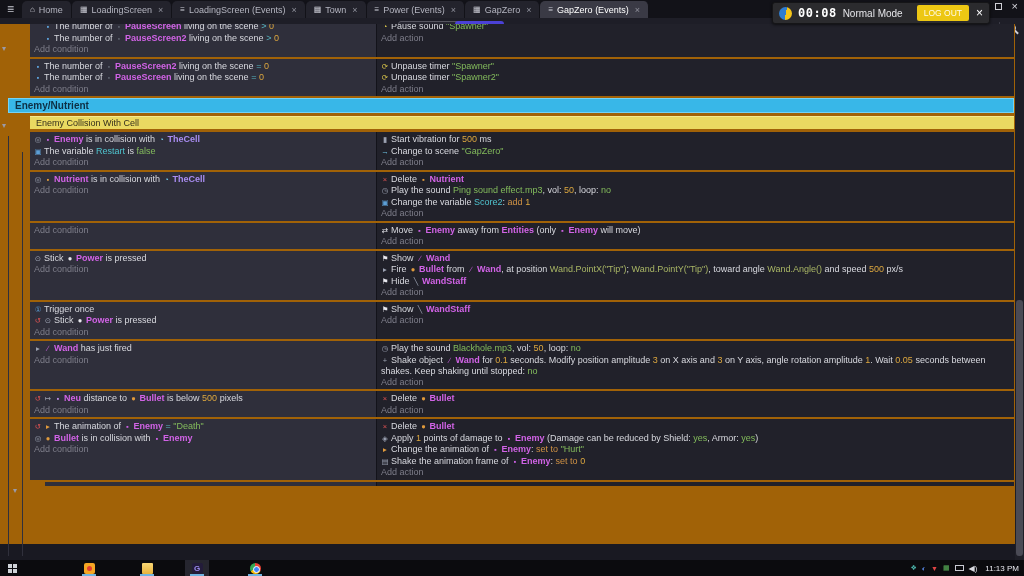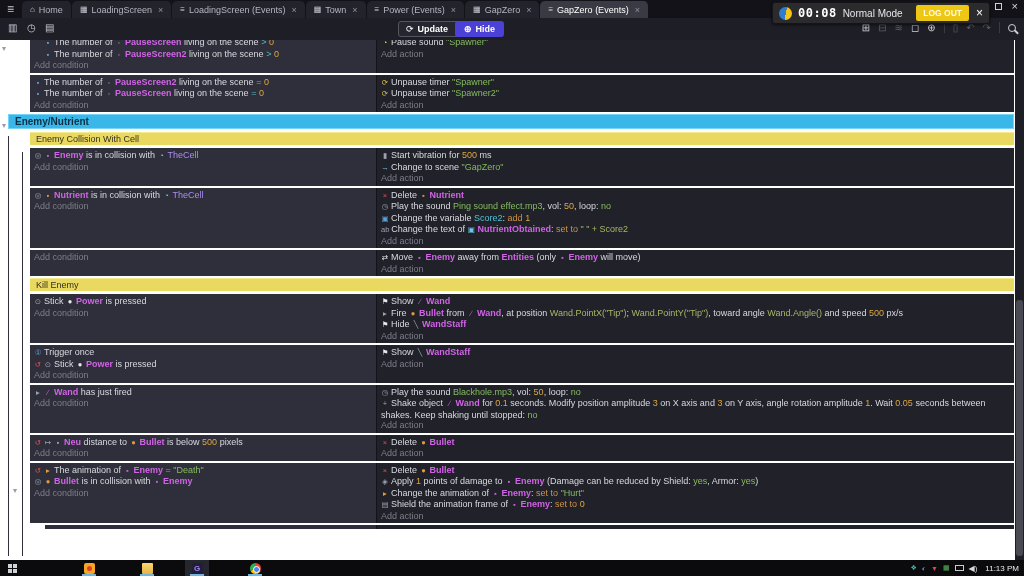--- a/index.html
+++ b/index.html
@@ -32,38 +32,38 @@
   .rico.dim{color:#5f5f6a}
   .vsep{width:1px;height:11px;background:#3a3a45}
   .searchico{width:8px;height:8px;border:1.5px solid #cfd0d8;border-radius:50%;position:relative;display:inline-block}
   .searchico::after{content:'';position:absolute;width:5px;height:1.5px;background:#cfd0d8;transform:rotate(45deg);right:-4px;bottom:-2px}
   
   #overlay{position:absolute;left:772px;top:2px;width:218px;height:22px;background:#2b2b2e;border:1px solid #151517;
     border-radius:3px;display:flex;align-items:center;gap:6px;padding:0 6px;z-index:50;box-shadow:0 1px 3px rgba(0,0,0,.6)}
   #ov-logo{width:13px;height:13px;border-radius:50%;background:linear-gradient(100deg,#2e7dd1 52%,#f5c518 52%)}
   #ov-time{font-family:"DejaVu Sans Mono",monospace;font-size:12px;font-weight:bold;color:#ffffff;letter-spacing:.5px}
   #ov-mode{font-size:10px;color:#e6e6ea;flex:1}
-  #ov-logout{background:#edc713;color:#fffbe8;font-size:8.5px;font-weight:bold;padding:3px 7px;border-radius:2px;white-space:nowrap}
+  #ov-logout{background:#edc713;color:#fffbe8;font-size:8.5px;font-weight:normal;padding:3px 7px;border-radius:2px;white-space:nowrap}
   #ov-close{color:#ffffff;font-size:12px;margin-left:1px}
   
-  #sheet{position:absolute;left:0;top:40px;width:1015px;height:520px;overflow:hidden;background:#ffffff;padding-left:30px}
+  #sheet{position:absolute;left:0;top:24px;width:1015px;height:520px;overflow:hidden;background:#a16207;padding-left:30px}
   .grp{margin:0 0 3px -22px;width:1006px;background:#38b7e8;border:1px solid #74d3f6;color:#0d2f44;
     font-weight:bold;font-size:10px;padding:1px 6px}
   .sub{margin:0 0 3px 0;width:984px;background:#ead961;border-top:1px solid #f6ea8e;color:#35301d;font-size:9px;padding:1px 6px}
   .ev{display:flex;width:984px;margin-bottom:2px;background:#21212a}
   .ev .cond{width:347px;background:#2f2f3b;padding:2px 4px;border-right:1px solid #13131a;overflow:hidden}
   .ev .act{flex:1;padding:2px 4px;overflow:hidden}
   .ev.ind1{width:969px;margin-left:15px}
   .ev.ind1 .cond{width:332px}
   .ev.clip .cond .line:first-child,.ev.clip .act .line:first-child{margin-top:-5px}
   .line{font-size:9px;line-height:10.5px}
   .tk.p{color:#d8d9df}
   .tk.m{color:#7e7e8a}
   .tk.o{color:#d163e6;font-weight:bold}
-  .tk.o2{color:#a98df2;font-weight:normal}
+  .tk.o2{color:#a98df2;font-weight:bold}
   .tk.v{color:#dca73f}
   .tk.s{color:#83bb5c}
   .tk.vr{color:#4fc3ce}
   .tk.op{color:#cf9144}
   .tk.cmp{color:#56b6c2}
   .tk.e{color:#a9b665}
   .i{display:inline-block;min-width:8px;margin-right:2px;font-size:7.5px;text-align:center;font-weight:normal}
   .ig{color:#9aa0b0}.ib{color:#5c9fd6}.ir{color:#e05252}.iy{color:#d8c54a}.iw{color:#e8e8ee}
   .im{color:#c95fe0}.io{color:#e09a3c}.ic{color:#6ec6e8}.iv{color:#b88ae0}.ik{color:#555a66}
   .caret{position:absolute;color:#9a9aa8;font-size:8px;z-index:5}
@@ -196,51 +196,50 @@
           <div class="line"><span class="tk i iy">⟳</span><span class="tk p">Unpause timer </span><span class="tk s">"Spawner"</span></div>
           <div class="line"><span class="tk i iy">⟳</span><span class="tk p">Unpause timer </span><span class="tk s">"Spawner2"</span></div>
           <div class="line"><span class="tk m">Add action</span></div>
         </div>
       </div>
       <div class="grp">Enemy/Nutrient</div>
       <div class="sub">Enemy Collision With Cell</div>
       <div class="ev">
         <div class="cond">
           <div class="line"><span class="tk i ig">◎</span><span class="tk i im">▪</span><span class="tk o">Enemy</span><span class="tk p"> is in collision with </span><span class="tk i ic">◔</span><span class="tk o2">TheCell</span></div>
+          <div class="line"><span class="tk i ib">▣</span><span class="tk p">The variable </span><span class="tk vr">Restart</span><span class="tk p"> is </span><span class="tk s">false</span></div>
           <div class="line"><span class="tk m">Add condition</span></div>
         </div>
         <div class="act">
           <div class="line"><span class="tk i ig">▮</span><span class="tk p">Start vibration for </span><span class="tk v">500</span><span class="tk p"> ms</span></div>
           <div class="line"><span class="tk i ic">→</span><span class="tk p">Change to scene </span><span class="tk s">"GapZero"</span></div>
           <div class="line"><span class="tk m">Add action</span></div>
         </div>
       </div>
       <div class="ev">
         <div class="cond">
           <div class="line"><span class="tk i ig">◎</span><span class="tk i io">▪</span><span class="tk o">Nutrient</span><span class="tk p"> is in collision with </span><span class="tk i ic">◔</span><span class="tk o2">TheCell</span></div>
           <div class="line"><span class="tk m">Add condition</span></div>
         </div>
         <div class="act">
           <div class="line"><span class="tk i ir">×</span><span class="tk p">Delete </span><span class="tk i io">▪</span><span class="tk o">Nutrient</span></div>
           <div class="line"><span class="tk i ig">◷</span><span class="tk p">Play the sound </span><span class="tk s">Ping sound effect.mp3</span><span class="tk p">, vol: </span><span class="tk v">50</span><span class="tk p">, loop: </span><span class="tk s">no</span></div>
           <div class="line"><span class="tk i ib">▣</span><span class="tk p">Change the variable </span><span class="tk vr">Score2</span><span class="tk p">: </span><span class="tk op">add </span><span class="tk v">1</span></div>
-          <div class="line"><span class="tk i ig">ab</span><span class="tk p">Change the text of </span><span class="tk i ic">▣</span><span class="tk o">NutrientObtained</span><span class="tk p">: </span><span class="tk op">set to </span><span class="tk e">" " + Score2</span></div>
           <div class="line"><span class="tk m">Add action</span></div>
         </div>
       </div>
       <div class="ev">
         <div class="cond">
           <div class="line"><span class="tk m">Add condition</span></div>
         </div>
         <div class="act">
           <div class="line"><span class="tk i iw">⇄</span><span class="tk p">Move </span><span class="tk i im">▪</span><span class="tk o">Enemy</span><span class="tk p"> away from </span><span class="tk o">Entities</span><span class="tk p"> (only </span><span class="tk i im">▪</span><span class="tk o">Enemy</span><span class="tk p"> will move)</span></div>
           <div class="line"><span class="tk m">Add action</span></div>
         </div>
       </div>
-      <div class="sub">Kill Enemy</div>
       <div class="ev">
         <div class="cond">
           <div class="line"><span class="tk i ig">⊙</span><span class="tk p">Stick </span><span class="tk i iw">●</span><span class="tk o">Power</span><span class="tk p"> is pressed</span></div>
           <div class="line"><span class="tk m">Add condition</span></div>
         </div>
         <div class="act">
           <div class="line"><span class="tk i iw">⚑</span><span class="tk p">Show </span><span class="tk i im">∕</span><span class="tk o">Wand</span></div>
           <div class="line"><span class="tk i ig">▸</span><span class="tk p">Fire </span><span class="tk i io">●</span><span class="tk o">Bullet</span><span class="tk p"> from </span><span class="tk i im">∕</span><span class="tk o">Wand</span><span class="tk p">, at position </span><span class="tk e">Wand.PointX("Tip")</span><span class="tk p">; </span><span class="tk e">Wand.PointY("Tip")</span><span class="tk p">, toward angle </span><span class="tk e">Wand.Angle()</span><span class="tk p"> and speed </span><span class="tk v">500</span><span class="tk p"> px/s</span></div>
           <div class="line"><span class="tk i iw">⚑</span><span class="tk p">Hide </span><span class="tk i ig">╲</span><span class="tk o">WandStaff</span></div>
           <div class="line"><span class="tk m">Add action</span></div>
@@ -281,21 +280,21 @@
       <div class="ev">
         <div class="cond">
           <div class="line"><span class="tk i ir">↺</span><span class="tk i io">▸</span><span class="tk p">The animation of </span><span class="tk i im">▪</span><span class="tk o">Enemy</span><span class="tk cmp"> = </span><span class="tk s">"Death"</span></div>
           <div class="line"><span class="tk i ig">◎</span><span class="tk i io">●</span><span class="tk o">Bullet</span><span class="tk p"> is in collision with </span><span class="tk i im">▪</span><span class="tk o">Enemy</span></div>
           <div class="line"><span class="tk m">Add condition</span></div>
         </div>
         <div class="act">
           <div class="line"><span class="tk i ir">×</span><span class="tk p">Delete </span><span class="tk i io">●</span><span class="tk o">Bullet</span></div>
           <div class="line"><span class="tk i ig">◈</span><span class="tk p">Apply </span><span class="tk v">1</span><span class="tk p"> points of damage to </span><span class="tk i im">▪</span><span class="tk o">Enemy</span><span class="tk p"> (Damage can be reduced by Shield: </span><span class="tk s">yes</span><span class="tk p">, Armor: </span><span class="tk s">yes</span><span class="tk p">)</span></div>
           <div class="line"><span class="tk i io">▸</span><span class="tk p">Change the animation of </span><span class="tk i im">▪</span><span class="tk o">Enemy</span><span class="tk p">: </span><span class="tk op">set to </span><span class="tk s">"Hurt"</span></div>
-          <div class="line"><span class="tk i ig">▤</span><span class="tk p">Shield the animation frame of </span><span class="tk i im">▪</span><span class="tk o">Enemy</span><span class="tk p">: </span><span class="tk op">set to </span><span class="tk v">0</span></div>
+          <div class="line"><span class="tk i ig">▤</span><span class="tk p">Shake the animation frame of </span><span class="tk i im">▪</span><span class="tk o">Enemy</span><span class="tk p">: </span><span class="tk op">set to </span><span class="tk v">0</span></div>
           <div class="line"><span class="tk m">Add action</span></div>
         </div>
       </div>
       <div class="ev ind1">
         <div class="cond"></div>
         <div class="act"></div>
       </div>
     </div>
   <span class="caret" style="left:2px;top:44px">▾</span>
   <span class="caret" style="left:2px;top:121px">▾</span>

